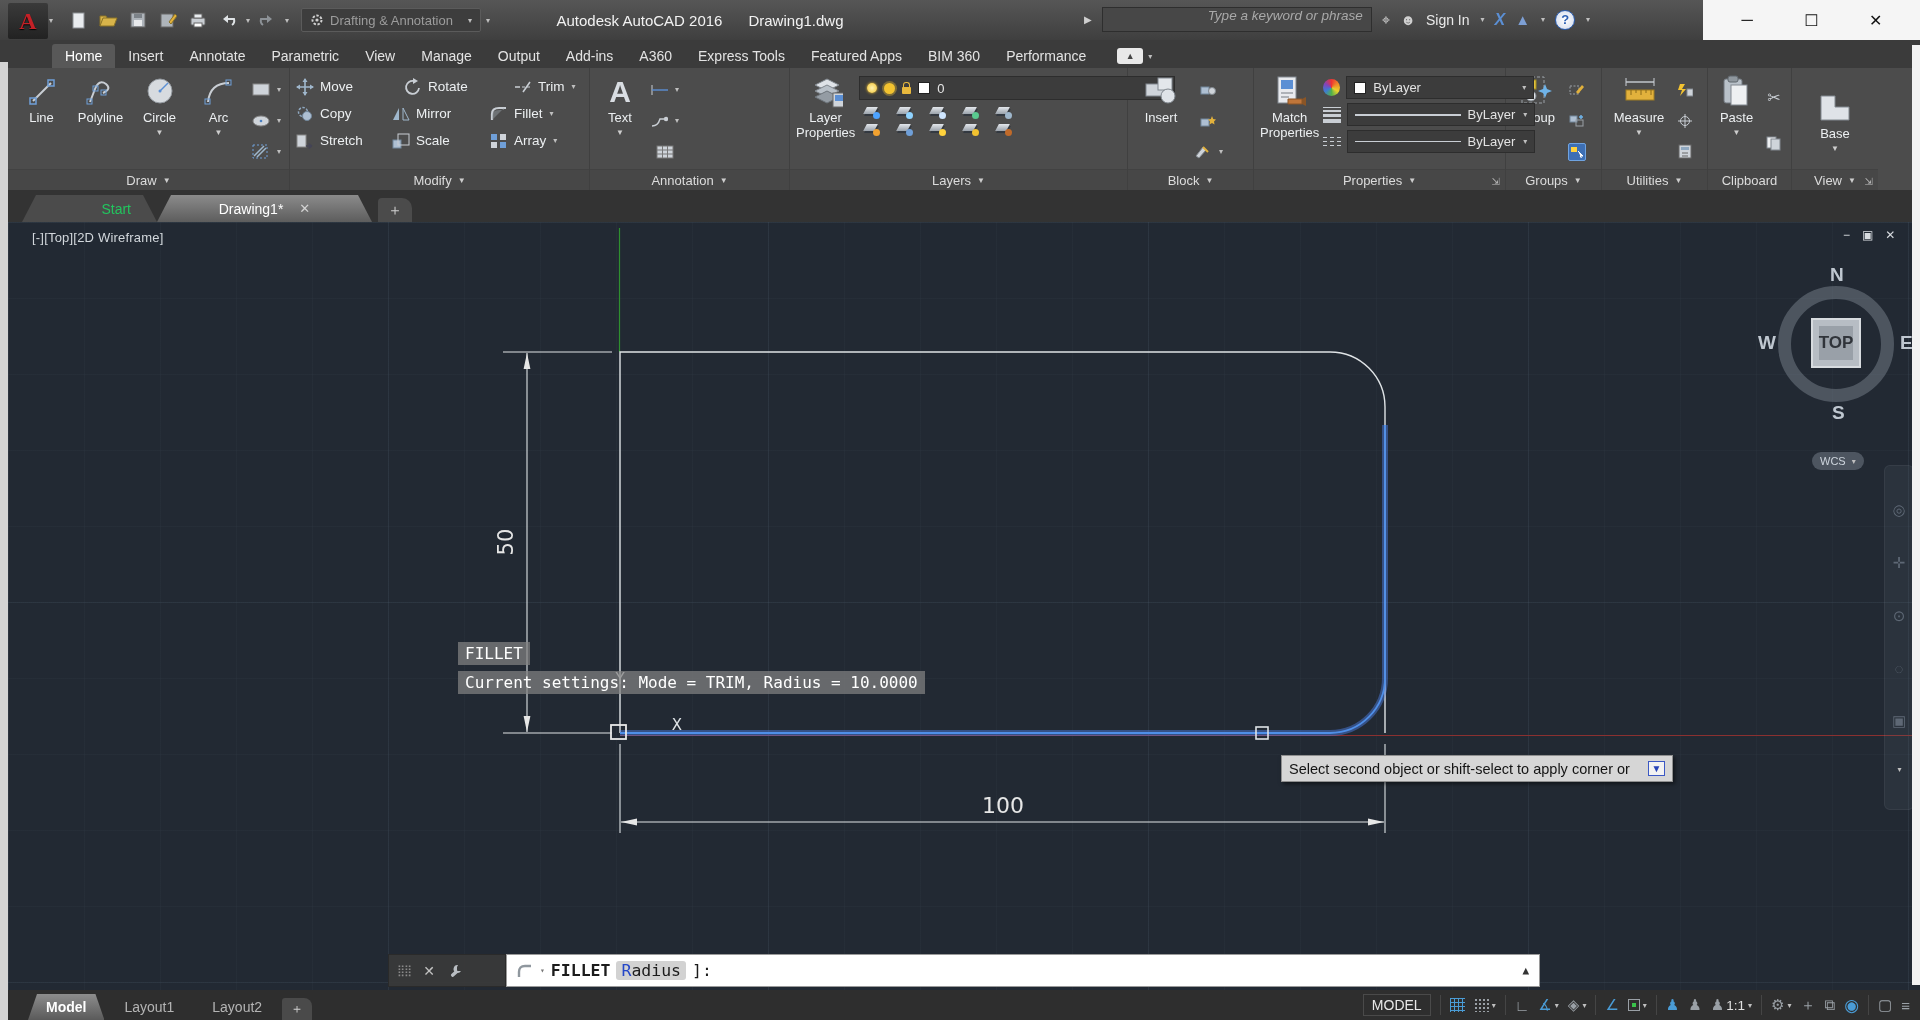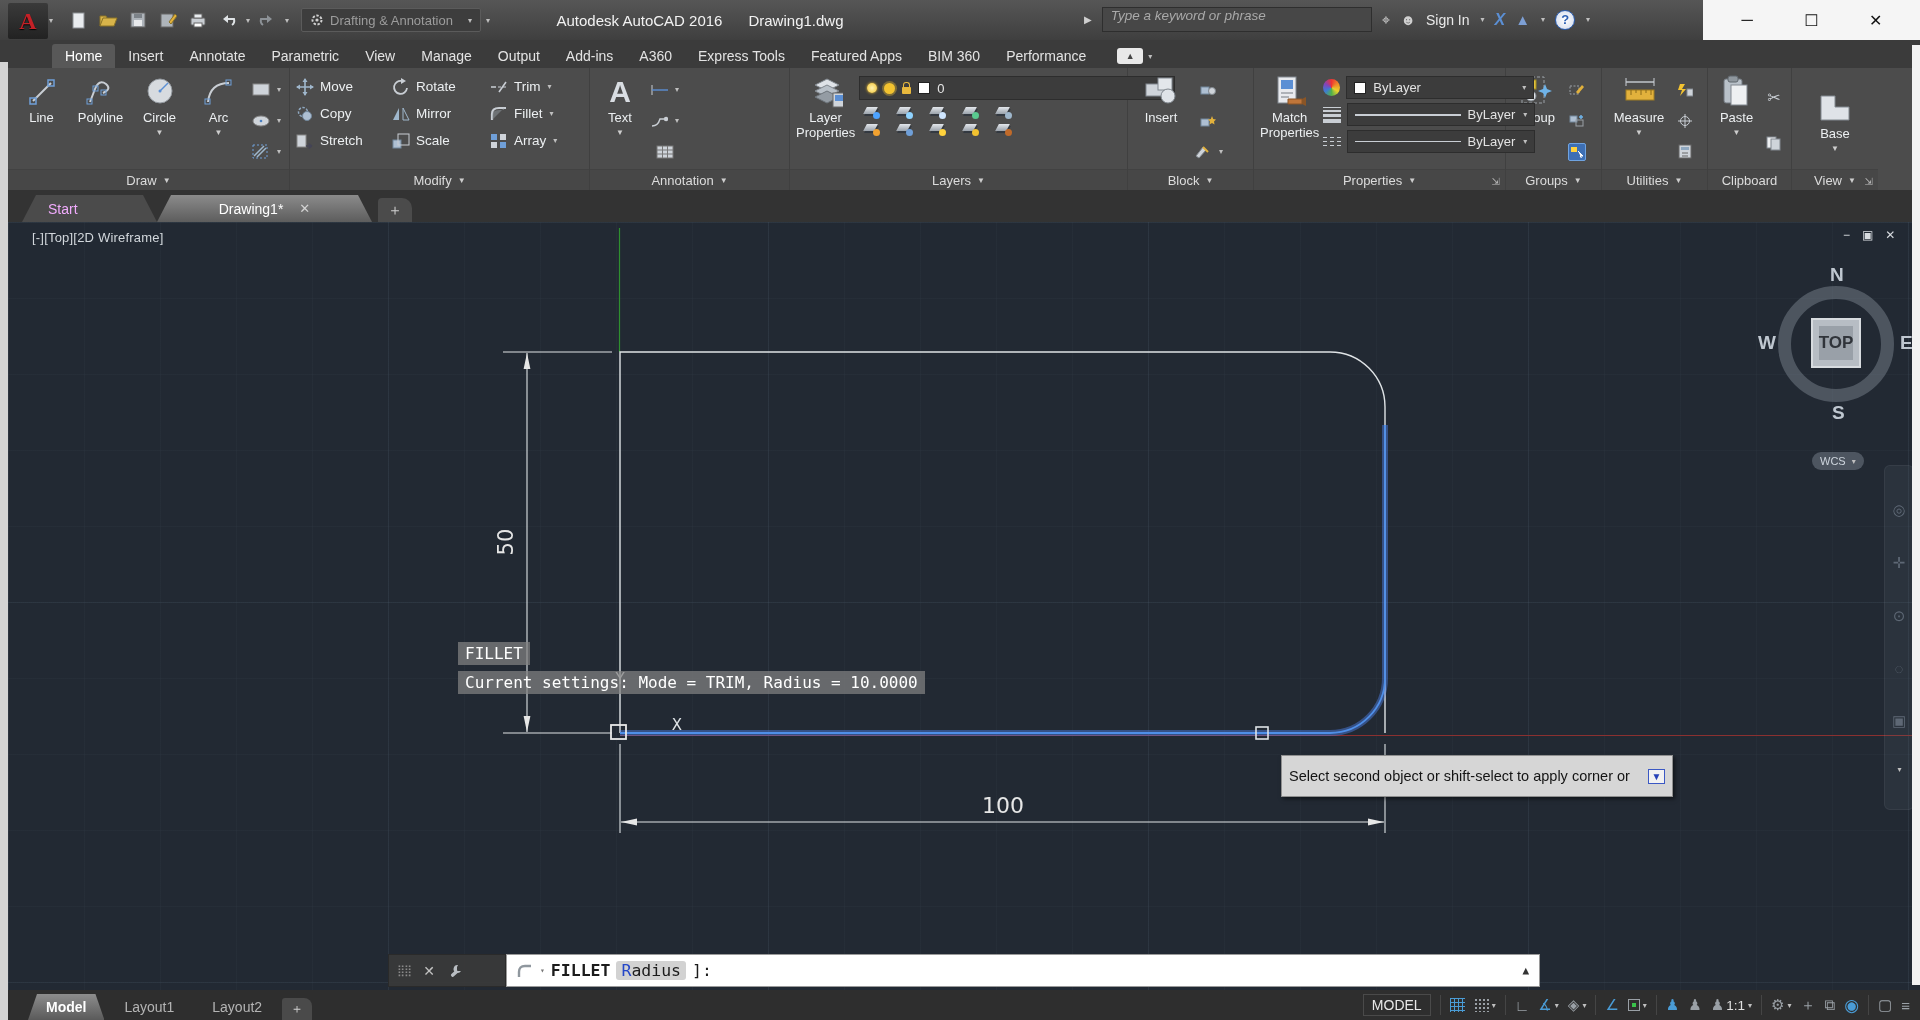--- a/index.html
+++ b/index.html
@@ -14,21 +14,21 @@
   .winbtn{width:40px;height:28px;display:flex;align-items:center;justify-content:center;color:#111;font-size:16px;cursor:default;}
   .applogo{width:40px;height:36px;margin:2px 0 0 8px;background:linear-gradient(#3a3a3a,#222);border-radius:2px;display:flex;align-items:center;justify-content:center;}
   .applogo .a{font-weight:bold;font-size:24px;color:#c42127;text-shadow:0 1px 1px #000;font-family:"Liberation Serif",serif;}
   .qat{display:flex;align-items:center;gap:4px;margin-left:12px;}
   .qbtn{width:26px;height:24px;display:flex;align-items:center;justify-content:center;color:#d8d8d8;font-size:15px;border-radius:2px;}
   .qbtn svg{display:block;}
   .caret{color:#bfbfbf;font-size:8px;margin-left:1px;}
   .wsbox{display:flex;align-items:center;gap:6px;height:24px;margin-left:8px;padding:0 8px;background:#3d3d3d;border:1px solid #5b5b5b;border-radius:2px;color:#9c9c9c;font-size:13px;min-width:180px;}
   .titletext{position:absolute;left:0;top:0;width:1400px;height:40px;display:flex;align-items:center;justify-content:center;gap:26px;color:#f2f2f2;font-size:15px;pointer-events:none;}
   .searchwrap{position:absolute;left:1084px;top:7px;display:flex;align-items:center;gap:10px;}
-  .searchbox{width:270px;height:25px;background:#474747;border:1px solid #2e2e2e;color:#a9a9a9;font-style:italic;font-size:13.5px;padding:0 8px;font-family:"Liberation Sans",sans-serif;}
+  .searchbox{width:270px;height:25px;background:#474747;border:1px solid #2e2e2e;color:#a9a9a9;font-style:italic;font-size:13.5px;padding:0 8px;font-family:"Liberation Sans",sans-serif;text-align:right;}
   .tbico{color:#cfcfcf;font-size:15px;}
   .signin{color:#eaeaea;font-size:14px;}
   .xchg{color:#5b8fd4;font-weight:bold;font-size:16px;font-style:italic;}
   .helpc{width:20px;height:20px;border-radius:50%;background:radial-gradient(#fff,#cfd8ea);color:#2c5fb3;font-weight:bold;font-size:13px;display:flex;align-items:center;justify-content:center;border:1px solid #2c5fb3;}
 
   
   .ribtabs{left:0;top:40px;width:1920px;height:28px;background:#3b3b3b;display:flex;align-items:flex-end;padding-left:52px;}
   .rtab{padding:4px 13px;font-size:14px;color:#e3e3e3;cursor:default;}
   .rtab.active{background:#585858;border-radius:3px 3px 0 0;color:#fff;}
   .ribmini{display:flex;align-items:center;gap:4px;margin-left:18px;margin-bottom:4px;}
@@ -61,21 +61,21 @@
   .propdrop{display:flex;align-items:center;gap:7px;height:23px;background:#3c3c3c;border:1px solid #2d2d2d;padding:0 7px;color:#e2e2e2;font-size:13px;width:188px;}
   .cwheel{width:17px;height:17px;border-radius:50%;background:conic-gradient(#e33,#ee8a2a,#ead22c,#52b04a,#3d7bd4,#8443b8,#e33);}
   .lwico{display:flex;flex-direction:column;gap:2px;width:18px;}
   .lwico i{display:block;background:#c9ced4;height:1px;}
   .ltico{display:flex;flex-direction:column;gap:3px;width:18px;}
   .ltico i{display:block;height:1px;background:repeating-linear-gradient(90deg,#c9ced4 0 4px,transparent 4px 7px);}
 
   
   .filetabs{left:8px;top:190px;width:1904px;height:32px;background:#333333;display:flex;align-items:flex-end;padding-left:14px;}
   .ftab{height:27px;display:flex;align-items:center;gap:16px;padding:0 26px;font-size:14px;clip-path:polygon(14px 0,calc(100% - 14px) 0,100% 100%,0 100%);}
-  .ftab.start{background:#4b4b4b;color:#f0abfc;width:135px;justify-content:flex-start;margin-top:20px;}
+  .ftab.start{background:#4b4b4b;color:#22c55e;width:135px;justify-content:flex-end;margin-top:20px;}
   .ftab.active{background:linear-gradient(#8b8b8b,#5d5d5d);color:#fff;width:215px;justify-content:center;}
   .ftab .x{color:#d3d3d3;font-size:13px;}
   .fplus{width:34px;height:24px;margin-left:6px;background:#4b4b4b;border-radius:4px 10px 0 0;color:#cfcfcf;display:flex;align-items:center;justify-content:center;font-size:15px;}
 
   
   .viewport{left:8px;top:222px;width:1904px;height:768px;background:#222933;overflow:hidden;
     background-image:
       linear-gradient(rgba(140,160,190,0.07) 1px,transparent 1px),
       linear-gradient(90deg,rgba(140,160,190,0.07) 1px,transparent 1px),
       linear-gradient(rgba(140,160,190,0.035) 1px,transparent 1px),
@@ -83,21 +83,21 @@
     background-size:380px 380px,380px 380px,76px 76px,76px 76px;}
   .vplabel{left:24px;top:8px;color:#d2d7dc;font-size:13px;letter-spacing:.2px;}
   .vpctrl{left:1835px;top:6px;display:flex;gap:12px;color:#d8dcе0;color:#d8dce0;font-size:12px;}
   .cube{left:1744px;top:40px;width:170px;height:200px;}
   .cube .ring{position:absolute;left:26px;top:24px;width:116px;height:116px;border-radius:50%;border:13px solid rgba(148,157,168,.38);}
   .cube .dir{position:absolute;color:#bfc7d0;font-weight:bold;font-size:19px;}
   .cube .topface{position:absolute;left:59px;top:56px;width:50px;height:50px;background:#b7bdc4;border:2px solid #d7dbdf;display:flex;align-items:center;justify-content:center;}
   .cube .topface .inner{width:34px;height:34px;background:#99a0a8;display:flex;align-items:center;justify-content:center;color:#30343a;font-size:17px;font-weight:bold;}
   .wcs{position:absolute;left:60px;top:190px;height:18px;padding:0 8px;border-radius:9px;background:rgba(120,130,142,.5);color:#ced5dd;font-size:11px;display:flex;align-items:center;gap:5px;}
   .navbar{left:1876px;top:243px;width:30px;height:345px;border-radius:6px;background:rgba(95,105,118,.16);border:1px solid rgba(255,255,255,.05);display:flex;flex-direction:column;align-items:center;justify-content:space-evenly;color:#5e6875;font-size:15px;}
-  .tooltip{left:1273px;top:533px;width:392px;height:42px;background:#d6d6d6;border:1px solid #8f8f8f;box-shadow:2px 2px 4px rgba(0,0,0,.5);display:flex;align-items:center;gap:9px;padding:0 7px;color:#141414;font-size:14.5px;}
+  .tooltip{left:1273px;top:533px;width:392px;height:27px;background:#d6d6d6;border:1px solid #8f8f8f;box-shadow:2px 2px 4px rgba(0,0,0,.5);display:flex;align-items:center;gap:9px;padding:0 7px;color:#141414;font-size:14.5px;}
   .tooltip .dlbox{margin-left:auto;width:17px;height:15px;background:#f2f2f2;border:1px solid #3b58c4;color:#2743b8;font-size:10px;display:flex;align-items:center;justify-content:center;}
 
   
   .chip{position:absolute;left:458px;height:23px;background:rgba(130,130,130,.72);color:#fff;font-family:"DejaVu Sans Mono",monospace;font-size:16px;line-height:23px;padding:0 7px;white-space:pre;}
 
   
   .cmdbar{left:388px;top:954px;width:1152px;height:33px;display:flex;align-items:stretch;}
   .cmdleft{width:118px;background:rgba(58,58,58,.92);border:1px solid #2a2a2a;display:flex;align-items:center;gap:12px;padding:0 8px;}
   .grip{color:#8a8a8a;font-size:11px;letter-spacing:-1px;}
   .cmdx{color:#c3c3c3;font-size:14px;}
@@ -316,21 +316,21 @@
         </div>
       </div>
       <div class="pfoot">
           <span>Draw</span>
           <span class="dn">▼</span>
         </div>
     </div>
 
     <div class="panel" style="width:300px;">
       <div class="pcontent" style="flex-direction:column;padding-top:6px;gap:2px;">
-        <div style="display:flex;gap:14px;">
+        <div style="display:flex;gap:26px;">
           <div class="rsm" style="width:82px;">
               <span class="ic16">
                 <svg width="18" height="18">
                   <path d="M9 1 L9 17 M1 9 L17 9" stroke="#9fb7cc" stroke-width="1.6"></path>
                   <path d="M9 0 L6.5 4 L11.5 4 Z M9 18 L6.5 14 L11.5 14 Z M0 9 L4 6.5 L4 11.5 Z M18 9 L14 6.5 L14 11.5 Z" fill="#9fb7cc"></path>
                 </svg>
               </span>
               <span>Move</span>
             </div>
           <div class="rsm" style="width:84px;">

